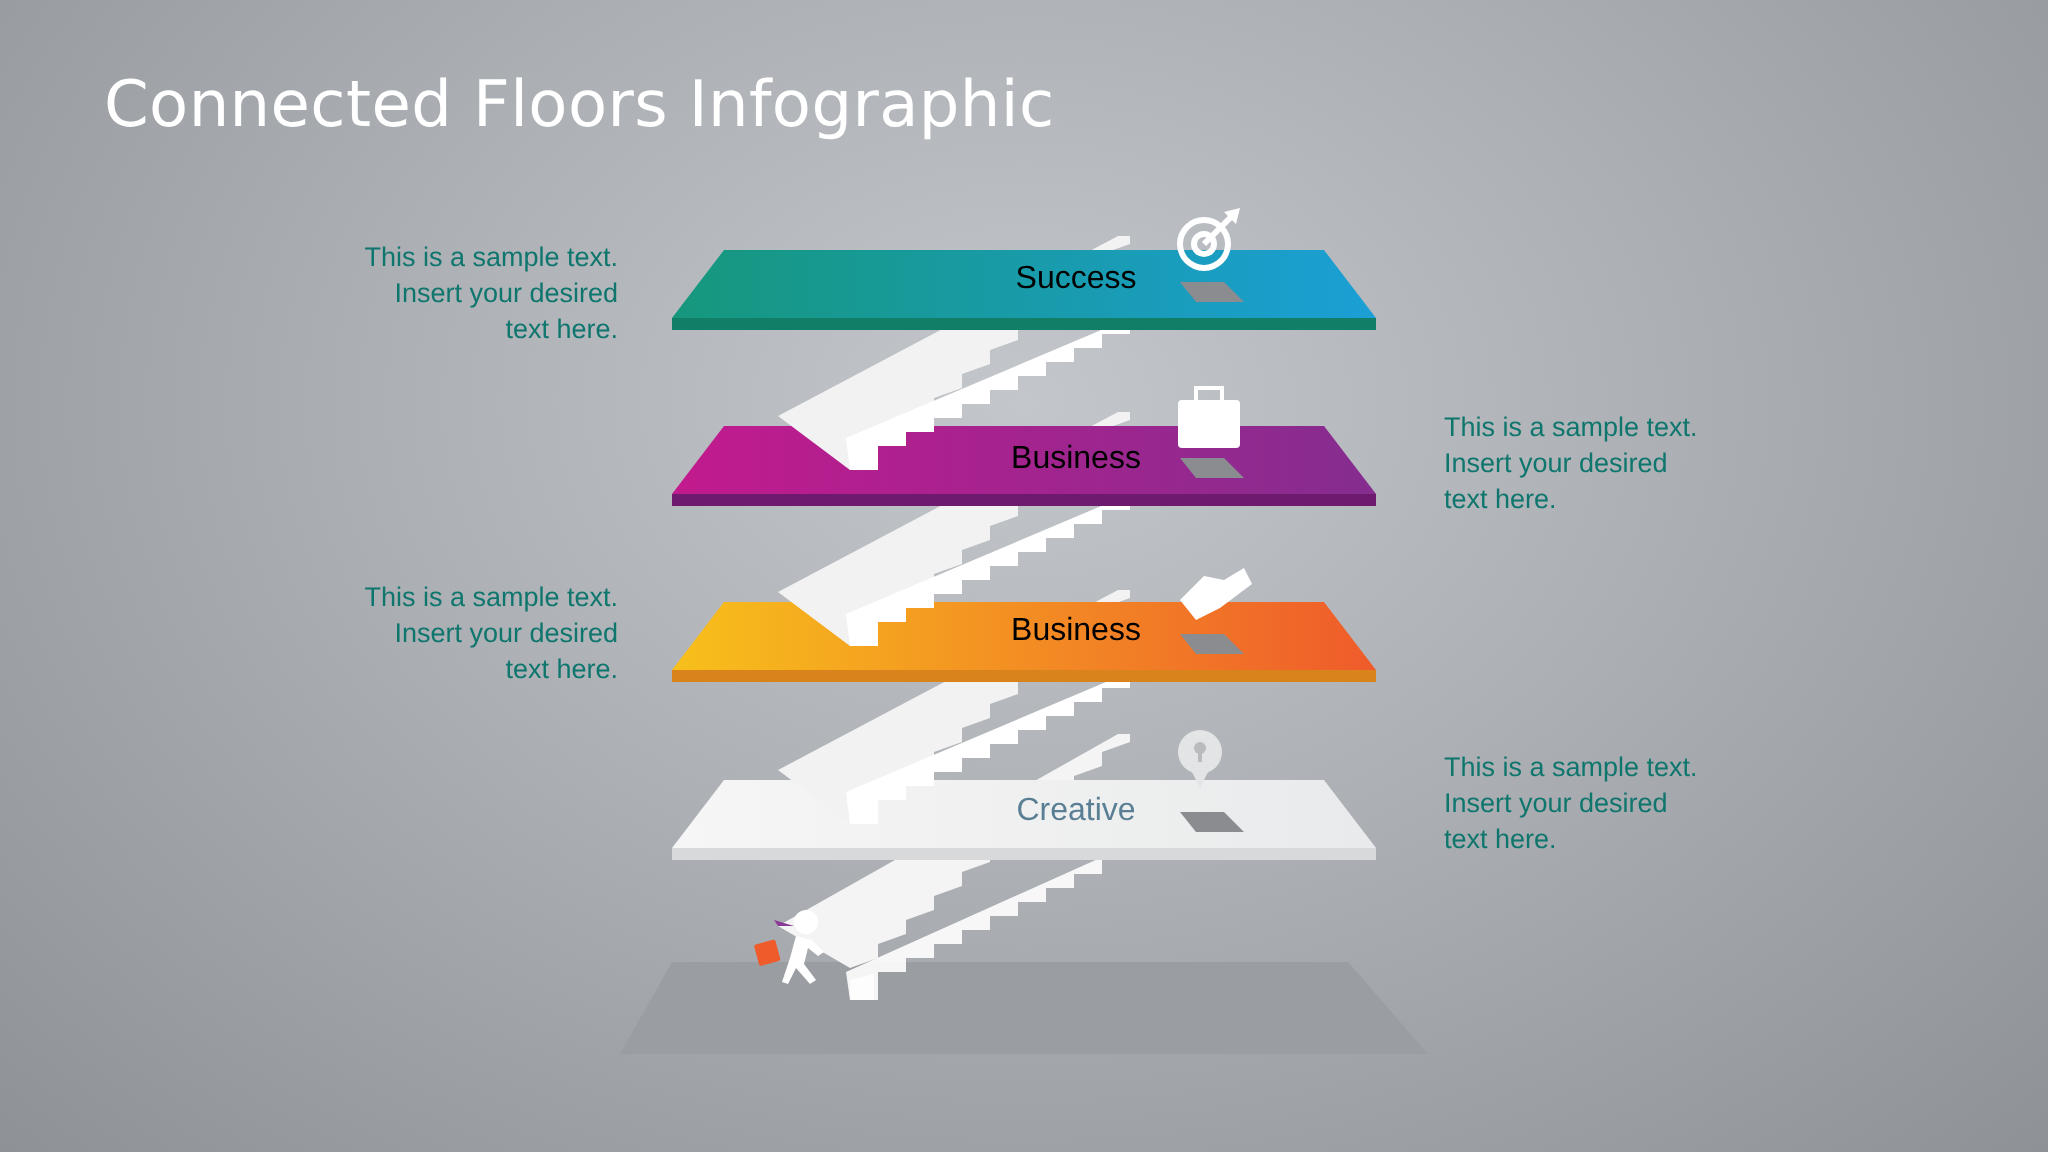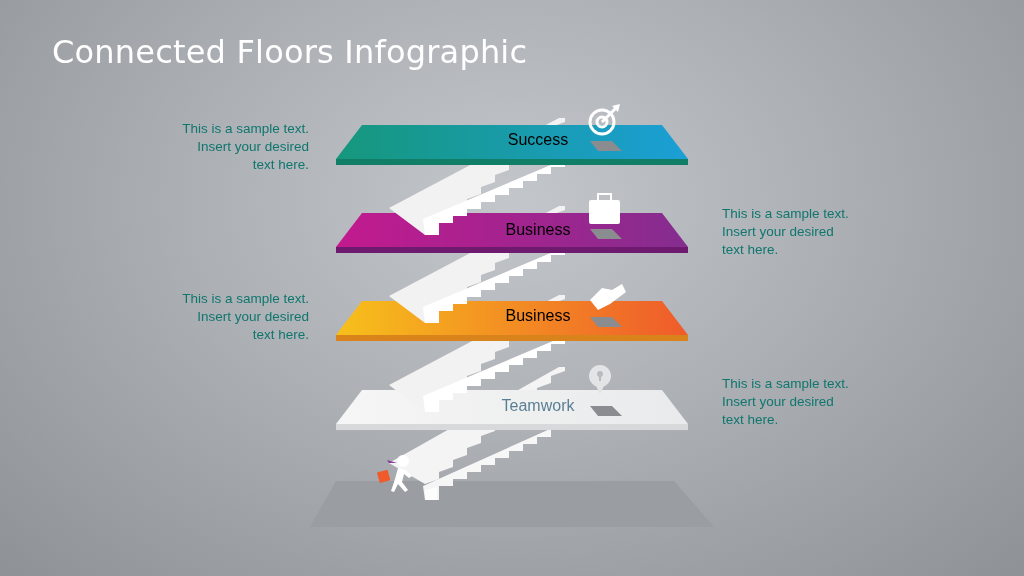--- a/index.html
+++ b/index.html
@@ -119,21 +119,21 @@
     <circle cx="403" cy="461" r="6" fill="#fff"></circle>
     <path d="M398,468 l8,2 l6,6 l-3,2 l-5,-4 l-2,8 l6,8 l-3,2 l-7,-8 l-4,8 l-3,-1 l4,-12 z" fill="#fff"></path>
     <rect x="378" y="471" width="11" height="11" rx="1" fill="#ef5b2b" transform="rotate(-15 383 476)"></rect>
     <path d="M397,463 l-10,-3 l2,3 z" fill="#8a3a96"></path>
   </g>
 </svg>
 
 <div class="floor-label" style="left:478px; top:131px;">Success</div>
 <div class="floor-label" style="left:478px; top:221px;">Business</div>
 <div class="floor-label" style="left:478px; top:307px;">Business</div>
-<div class="floor-label dark" style="left:478px; top:397px;">Teamwork</div>
+<div class="floor-label dark" style="left:478px; top:397px;">Creative</div>
 
 <div class="note left" style="left:139px; top:120px;">
   <span>This is a sample text.</span>
   <span>Insert your desired</span>
   <span>text here.</span>
 </div>
 <div class="note right" style="left:722px; top:205px;">
   <span>This is a sample text.</span>
   <span>Insert your desired</span>
   <span>text here.</span>

